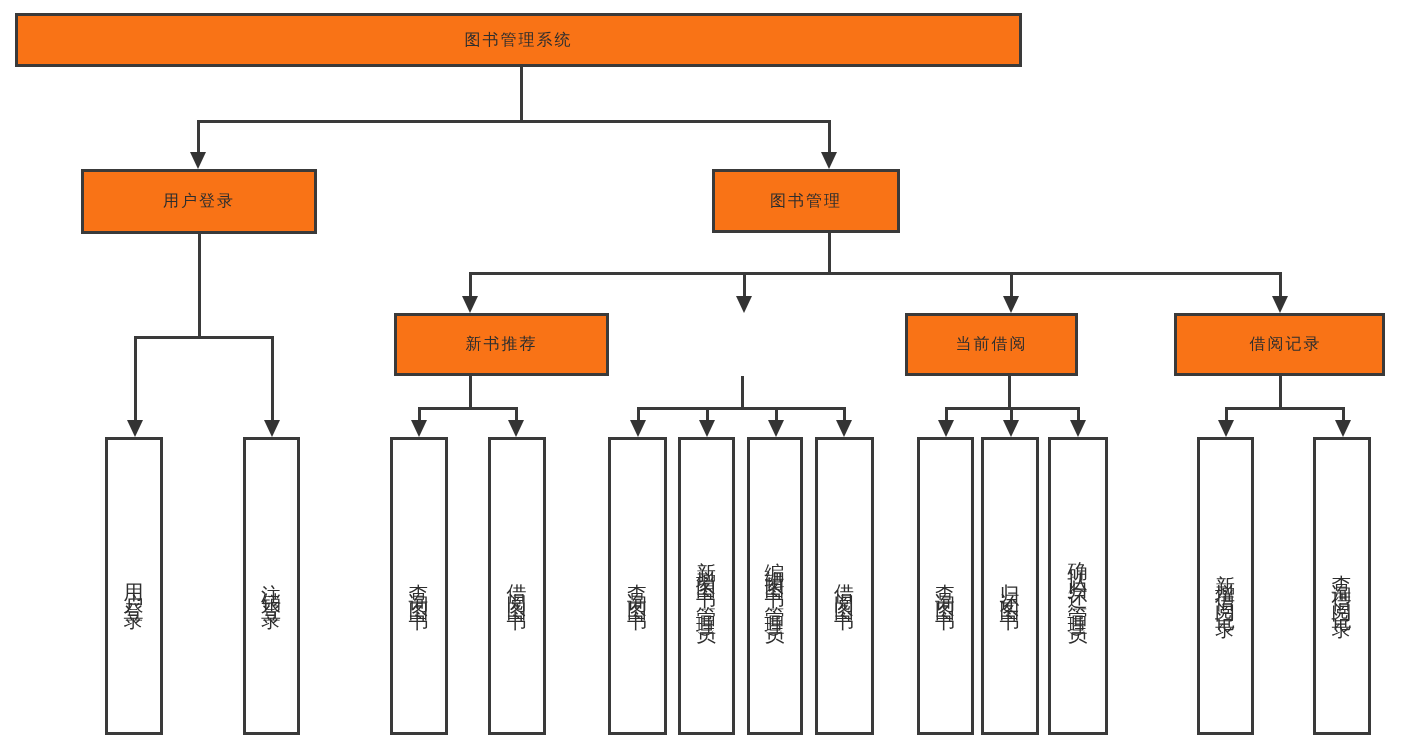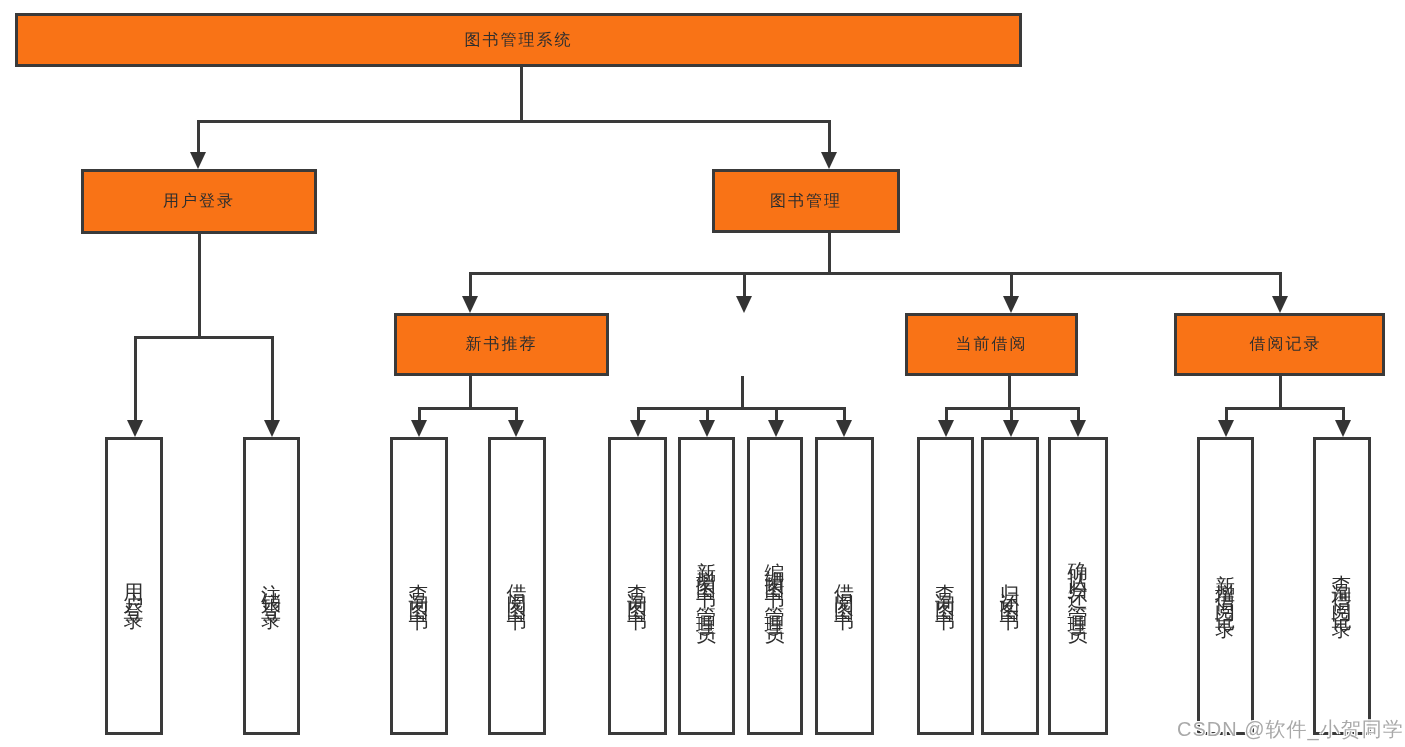--- a/index.html
+++ b/index.html
@@ -147,15 +147,14 @@
   <div class="vl" style="left:1077px;top:407px;height:15px;"></div>
   <div class="ah" style="left:1070px;top:420px;"></div>
 
   <div class="vl" style="left:1279px;top:376px;height:31px;"></div>
   <div class="hl" style="left:1225px;top:407px;width:118px;"></div>
   <div class="vl" style="left:1225px;top:407px;height:15px;"></div>
   <div class="ah" style="left:1218px;top:420px;"></div>
   <div class="vl" style="left:1342px;top:407px;height:15px;"></div>
   <div class="ah" style="left:1335px;top:420px;"></div>
 
-  <div class="watermark">CSDN @软件_小贺同学</div>
 
 </div>
 
 </body></html>

